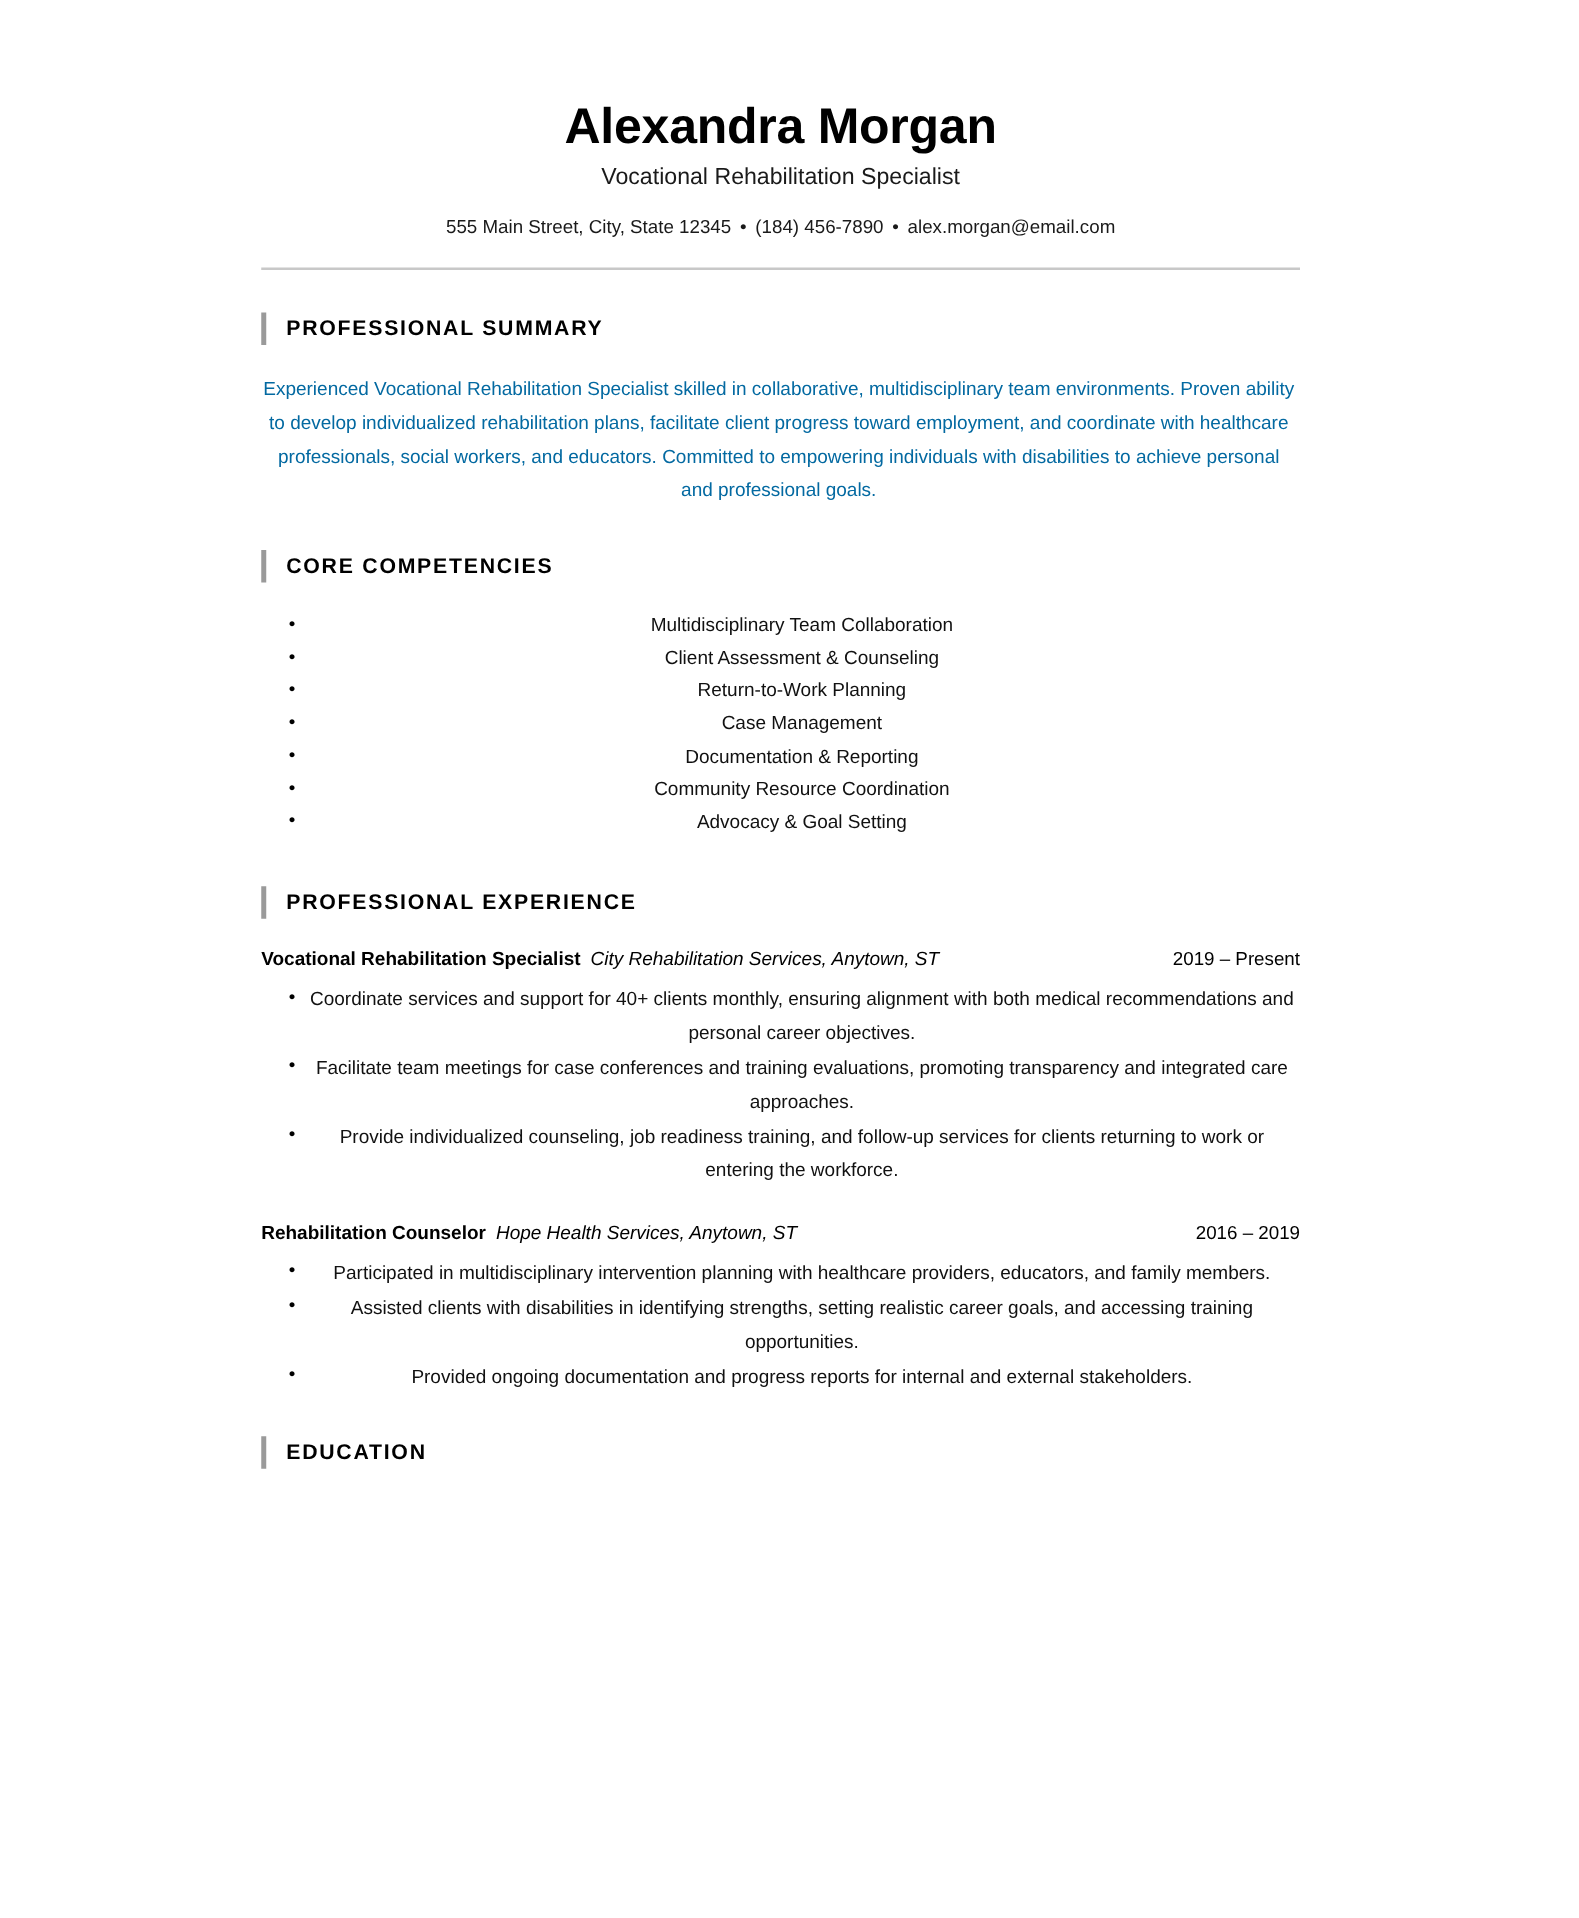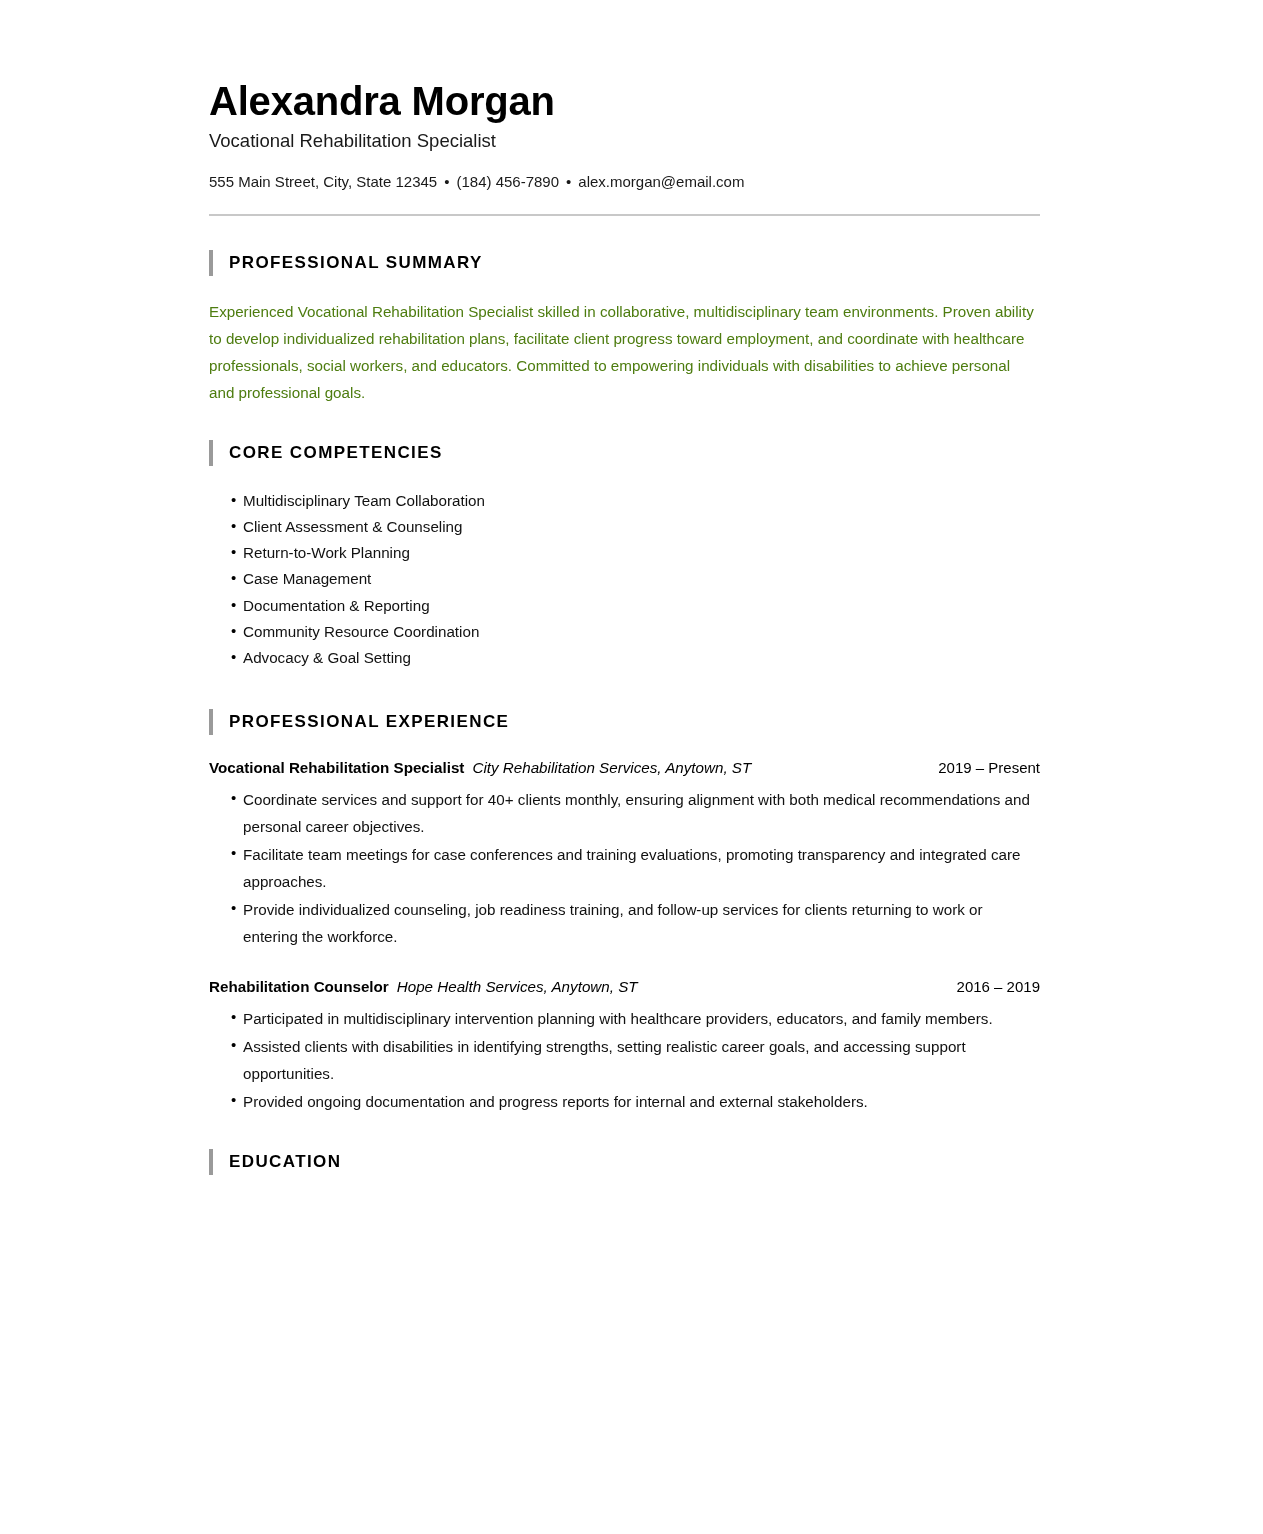--- a/index.html
+++ b/index.html
@@ -27,20 +27,21 @@
     top: 0;
     left: 0;
     width: 1263px;
     height: 1303px;
     overflow: hidden;
   }
   .sheet {
     padding: 80px 223px 0 209px;
     box-sizing: border-box;
     width: 1263px;
+    text-align: center;
   }
 
   
   .name {
     font-size: 40px;
     font-weight: bold;
     letter-spacing: -0.2px;
     line-height: 1.08;
     margin: 0 0 6px 0;
   }
@@ -92,21 +93,21 @@
     text-transform: uppercase;
     white-space: nowrap;
   }
 
   
   .summary-text {
     font-size: 15.2px;
     line-height: 1.78;
     margin: 4px 0 34px 0;
     max-width: 828px;
-    color: #4d7c0f;
+    color: #0369a1;
   }
 
   
   ul.comp-list {
     list-style: none;
     margin: 0 0 38px 0;
     padding: 0;
   }
   ul.comp-list li {
     position: relative;
@@ -240,21 +241,21 @@
 
         <div class="job">
           <div class="job-header">
             <div class="job-header-left">
               <span class="job-role">Rehabilitation Counselor</span><span class="job-company">Hope Health Services, Anytown, ST</span>
             </div>
             <div class="job-dates">2016 – 2019</div>
           </div>
           <ul class="job-bullets">
             <li>Participated in multidisciplinary intervention planning with healthcare providers, educators, and family members.</li>
-            <li>Assisted clients with disabilities in identifying strengths, setting realistic career goals, and accessing support opportunities.</li>
+            <li>Assisted clients with disabilities in identifying strengths, setting realistic career goals, and accessing training opportunities.</li>
             <li>Provided ongoing documentation and progress reports for internal and external stakeholders.</li>
           </ul>
         </div>
       </div>
 
       <div class="section">
         <div class="section-head">
           <div class="section-bar"></div>
           <div class="section-title">EDUCATION</div>
         </div>

